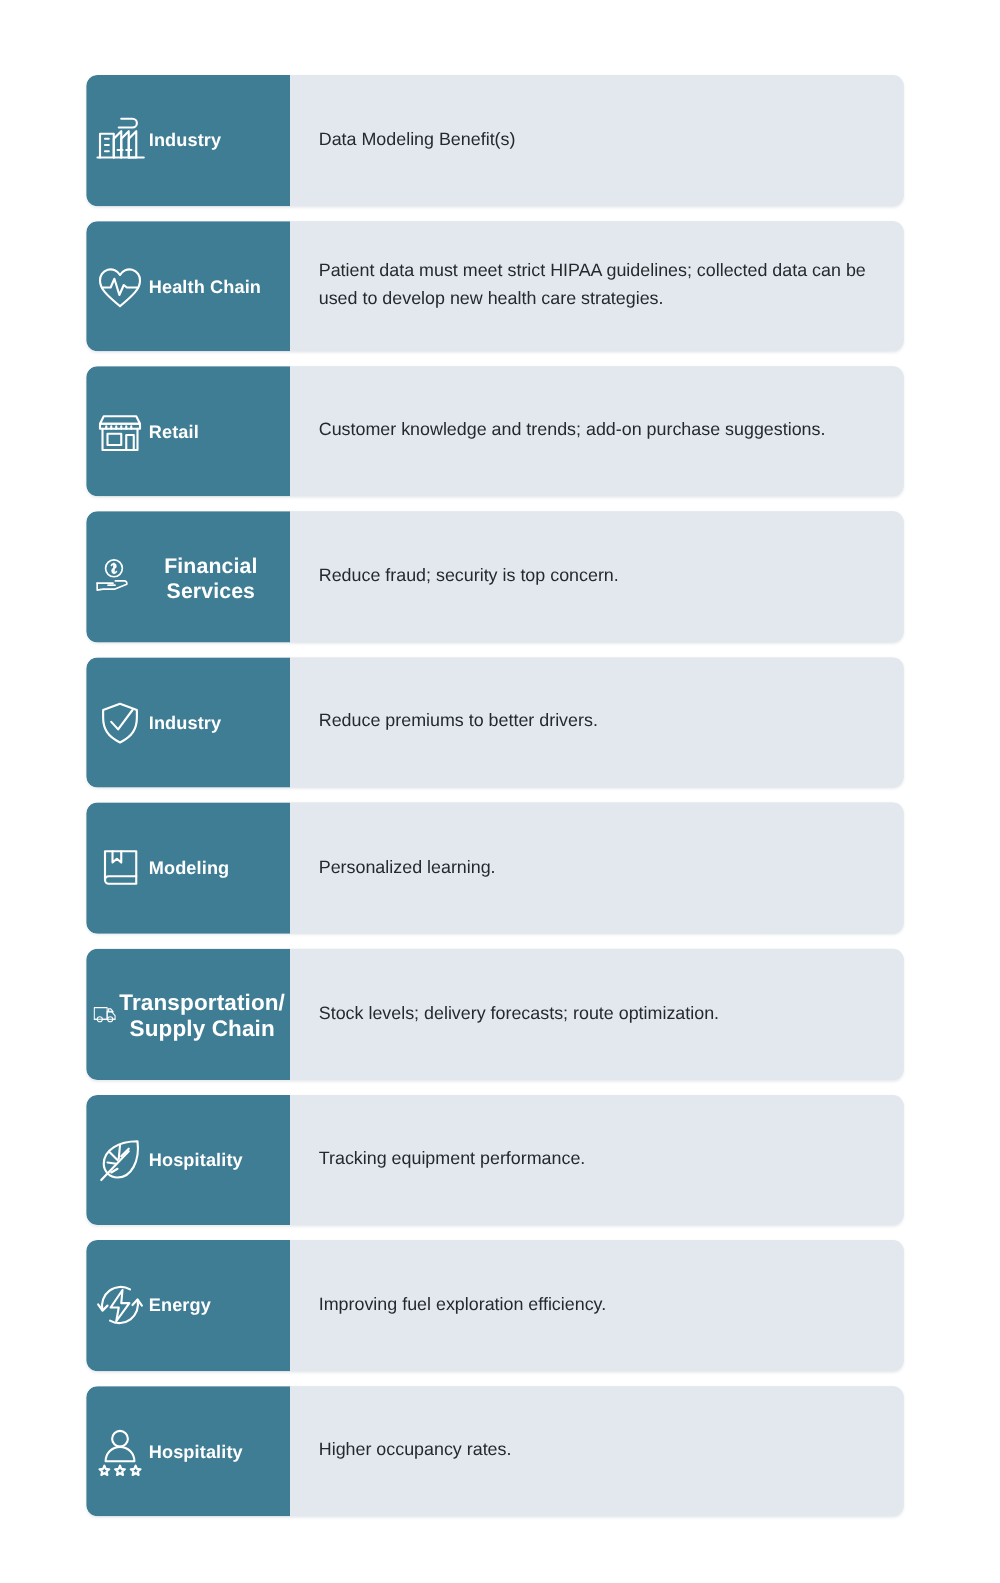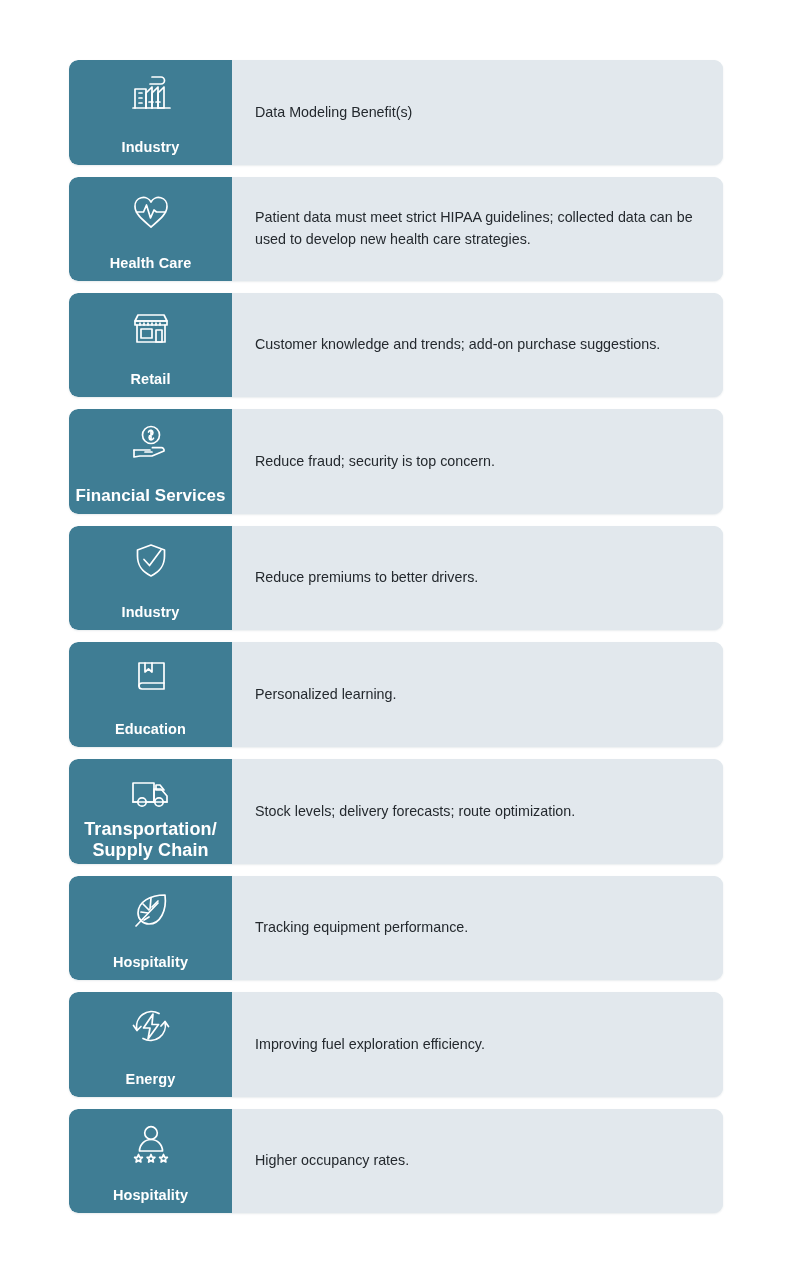--- a/index.html
+++ b/index.html
@@ -31,23 +31,22 @@
     box-shadow: 0 1px 2px rgba(40,70,90,0.10);
   }
   .row:last-child { margin-bottom: 0; }
 
   .cell-industry {
     width: 163px;
     flex: 0 0 163px;
     background: #3f7d94;
     border-radius: 9px 0 0 9px;
     display: flex;
-    flex-direction: column;
     align-items: center;
-    justify-content: space-between;
+    justify-content: flex-start;
     padding: 11px 4px 9px 4px;
     box-sizing: border-box;
   }
   .icon-box {
     width: 46px;
     height: 46px;
     display: flex;
     align-items: center;
     justify-content: center;
     margin-bottom: 3px;
@@ -128,21 +127,21 @@
   </div>
 
   <div class="row r-health">
     <div class="cell-industry">
       <span class="icon-box">
         <svg viewBox="0 0 46 46" aria-hidden="true">
           <path d="M23 39 C15 32 7 26 7 18.5 A8.5 8.5 0 0 1 23 14 A8.5 8.5 0 0 1 39 18.5 C39 26 31 32 23 39 Z"></path>
           <path d="M8.5 24 h7 l3 -7 l4 13 l3.5 -8 l2.5 2 h9"></path>
         </svg>
       </span>
-      <span class="ind-label">Health Care</span>
+      <span class="ind-label">Health Chain</span>
     </div>
     <div class="cell-benefit">
       <span class="benefit-text">Patient data must meet strict HIPAA guidelines; collected data can be used to develop new health care strategies.</span>
     </div>
   </div>
 
   <div class="row r-retail">
     <div class="cell-industry">
       <span class="icon-box">
         <svg viewBox="0 0 46 46" aria-hidden="true">
@@ -196,21 +195,21 @@
 
   <div class="row r-education">
     <div class="cell-industry">
       <span class="icon-box">
         <svg viewBox="0 0 46 46" aria-hidden="true">
           <path d="M11 10 h25 v26 H14 a3 3 0 0 1 -3 -3 Z"></path>
           <path d="M11 33 a3 3 0 0 1 3 -3 h22"></path>
           <path d="M17 10 v9 l3.5 -3 l3.5 3 v-9"></path>
         </svg>
       </span>
-      <span class="ind-label">Education</span>
+      <span class="ind-label">Modeling</span>
     </div>
     <div class="cell-benefit">
       <span class="benefit-text">Personalized learning.</span>
     </div>
   </div>
 
   <div class="row r-transport">
     <div class="cell-industry">
       <span class="icon-box">
         <svg viewBox="0 0 46 46" aria-hidden="true">

